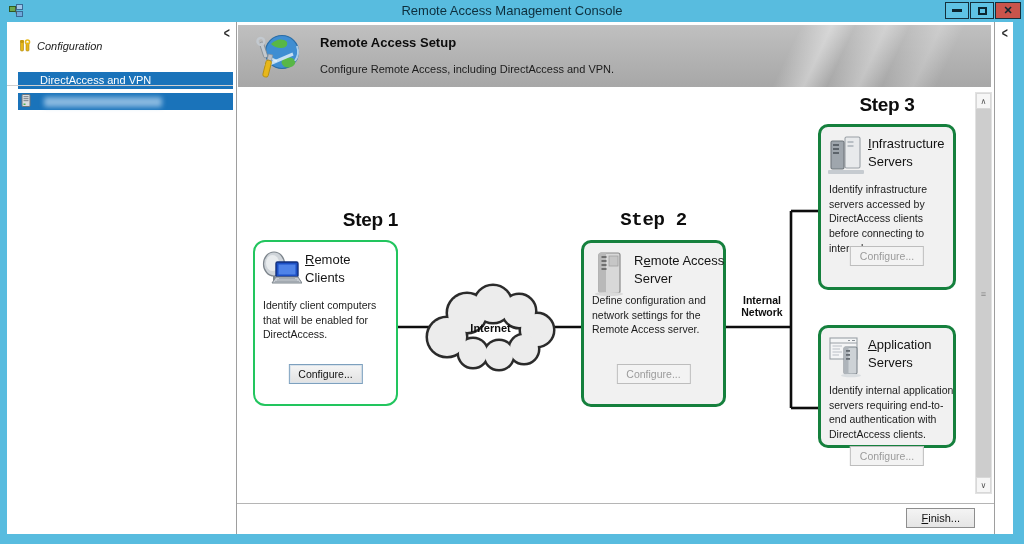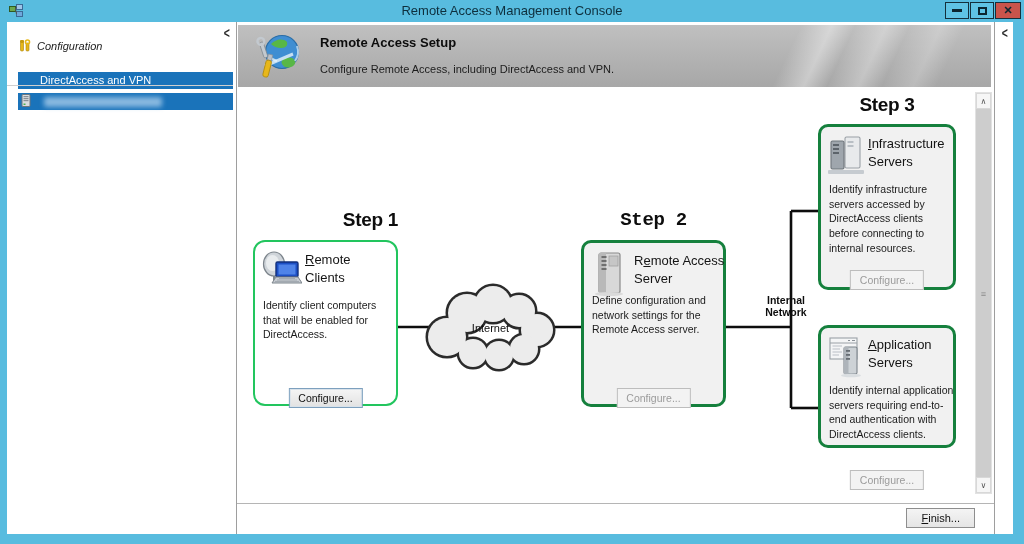--- a/index.html
+++ b/index.html
@@ -48,27 +48,27 @@
   .stepbox { position:absolute; border-radius:10px; background:#f1f1f1; border:3px solid #15803d; }
   .stepbox.primary { background:#fff; border:2px solid #22c55e; border-radius:12px; }
   .box-ic { position:absolute; left:7px; top:8px; }
   .box-title { position:absolute; left:50px; top:9px; font-size:13px; line-height:1.4; color:#141414; }
   .box3 .box-title, .box4 .box-title { left:47px; top:8px; width:86px; }
   .box1 .box-title { width:88px; }
   .box2 .box-title { width:96px; }
   .box-desc { position:absolute; left:8px; font-size:10.5px; line-height:1.4; color:#1b1b1b; }
   .u { text-decoration:underline; }
 
-  .btn { position:absolute; left:50%; transform:translateX(-50%); font-family:"Liberation Sans",sans-serif; font-size:10.5px; padding:3px 9px; cursor:default; white-space:nowrap;margin-top:24px; }
+  .btn { position:absolute; left:50%; transform:translateX(-50%); font-family:"Liberation Sans",sans-serif; font-size:10.5px; padding:3px 9px; cursor:default; white-space:nowrap; }
   .btn.on  { background:linear-gradient(180deg,#f5f5f5,#e2e2e2); border:1px solid #7da0be; box-shadow:0 0 0 1px #d9e2ea inset; color:#111; }
   .btn.off { background:#f3f3f3; border:1px solid #bdbdbd; color:#9b9b9b; }
 
   .cloud-wrap { position:absolute; left:185px; top:187px; width:135px; height:105px; }
-  .cloud-label { position:absolute; inset:0; display:flex; align-items:center; justify-content:center; font-size:11px; font-weight:normal; color:#0d0d0d; }
-  .intnet { position:absolute; left:497px; top:206px; width:54px; text-align:center; font-size:10.5px; font-weight:bold; line-height:1.18; color:#0d0d0d;margin-left:24px; }
+  .cloud-label { position:absolute; inset:0; display:flex; align-items:center; justify-content:center; font-size:11px; font-weight:bold; color:#0d0d0d; }
+  .intnet { position:absolute; left:497px; top:206px; width:54px; text-align:center; font-size:10.5px; font-weight:bold; line-height:1.18; color:#0d0d0d; }
 
   
   .sbar { position:absolute; right:2px; top:70px; width:17px; height:402px; background:#f0f0f0; border:1px solid #e2e2e2; }
   .sbtn { position:absolute; left:0; width:15px; height:16px; background:#f6f6f6; border:1px solid #d8d8d8; color:#555; font-size:8px; display:flex; align-items:center; justify-content:center; cursor:default; }
   .sbtn.up { top:0; }
   .sbtn.down { bottom:0; }
   .sthumb { position:absolute; left:0; top:16px; width:15px; height:369px; background:#cdcdcd; display:flex; align-items:center; justify-content:center; color:#8a8a8a; font-size:9px; cursor:default; }
 
   
   .foot-sep { position:absolute; left:0; right:0; top:481px; height:1px; background:#b5b5b5; }

